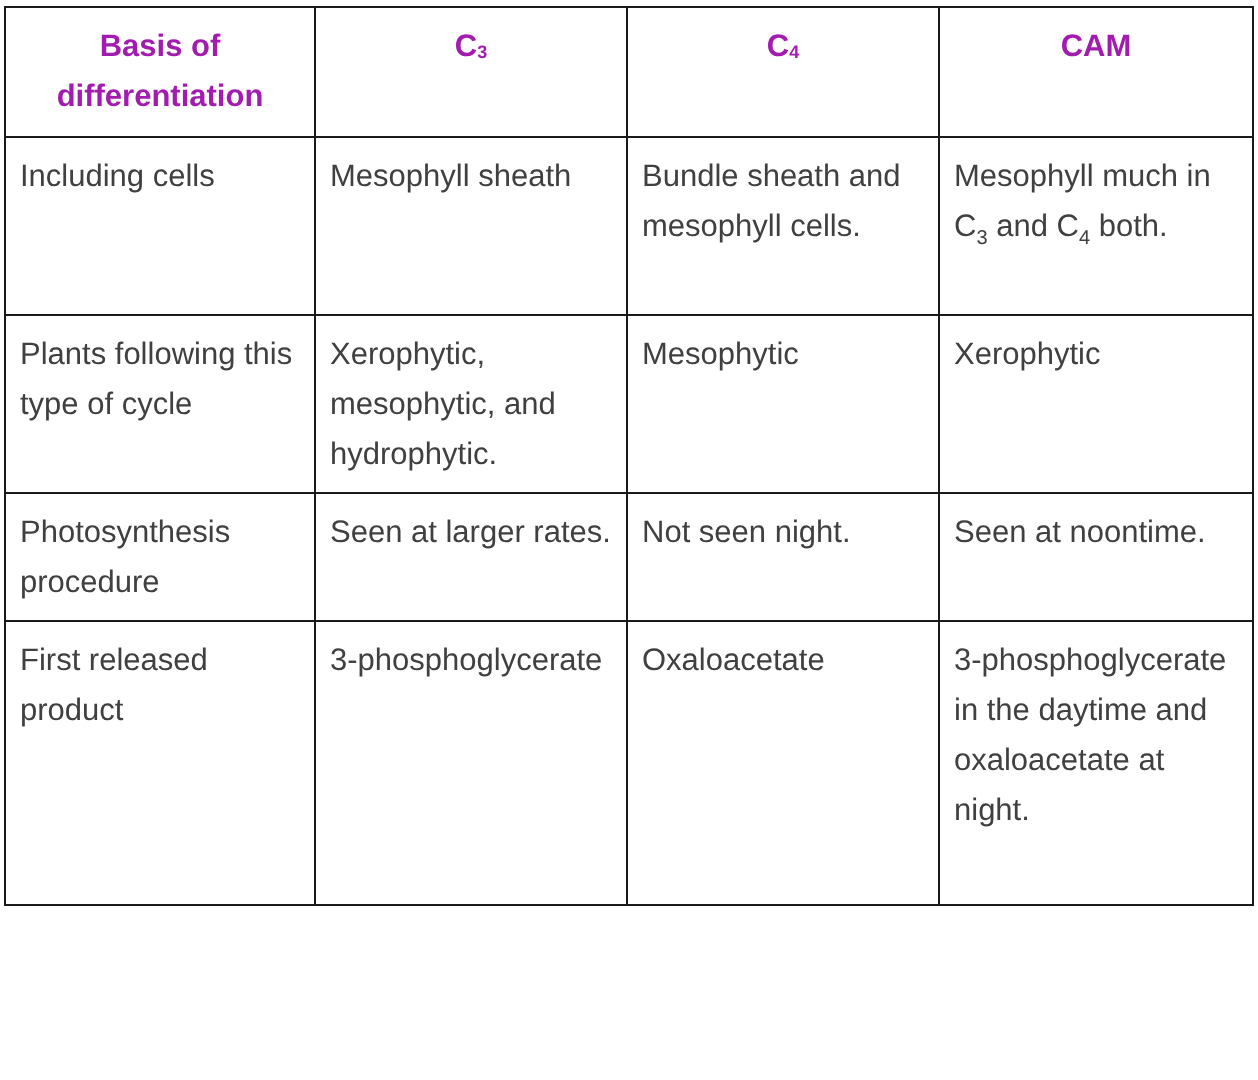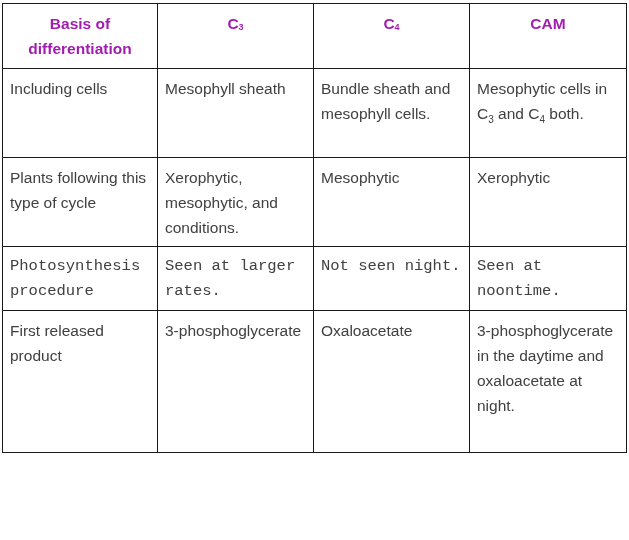--- a/index.html
+++ b/index.html
@@ -40,21 +40,21 @@
       padding-top: 7px;
     }
     col.c0 { width: 155px; }
     col.c1 { width: 156px; }
     col.c2 { width: 156px; }
     col.c3 { width: 157px; }
     tr.r-head { height: 65px; }
     tr.r1 { height: 89px; }
     tr.r2 { height: 89px; }
     tr.r3 { height: 89px; padding-left: 12px; }
-    tr.r4 { height: 61px; font-family: Liberation Mono, monospace; }
+    tr.r4 { height: 61px; }
     tr.r5 { height: 142px; }
     .sub-small { font-size: 9px; vertical-align: baseline; position: relative; top: 1px; }
     .sub { font-size: 10px; vertical-align: sub; }
   </style>
 </head>
 <body>
 
 <table class="cmp">
   <colgroup>
     <col class="c0">
@@ -66,25 +66,25 @@
       <tr class="r-head">
     <th><span>Basis of differentiation</span></th>
     <th><span>C</span><span class="sub-small">3</span></th>
     <th><span>C</span><span class="sub-small">4</span></th>
     <th><span>CAM</span></th>
   </tr>
   <tr class="r1">
     <td>Including cells</td>
     <td>Mesophyll sheath</td>
     <td>Bundle sheath and mesophyll cells.</td>
-    <td><span>Mesophytic cells in </span><span>C</span><span class="sub">3</span><span> and </span><span>C</span><span class="sub">4</span><span> both.</span></td>
+    <td><span>Mesophyll much in </span><span>C</span><span class="sub">3</span><span> and </span><span>C</span><span class="sub">4</span><span> both.</span></td>
   </tr>
   <tr class="r3">
     <td>Plants following this type of cycle</td>
-    <td>Xerophytic, mesophytic, and conditions.</td>
+    <td>Xerophytic, mesophytic, and hydrophytic.</td>
     <td>Mesophytic</td>
     <td>Xerophytic</td>
   </tr>
   <tr class="r4">
     <td>Photosynthesis procedure</td>
     <td>Seen at larger rates.</td>
     <td>Not seen night.</td>
     <td>Seen at noontime.</td>
   </tr>
   <tr class="r5">

